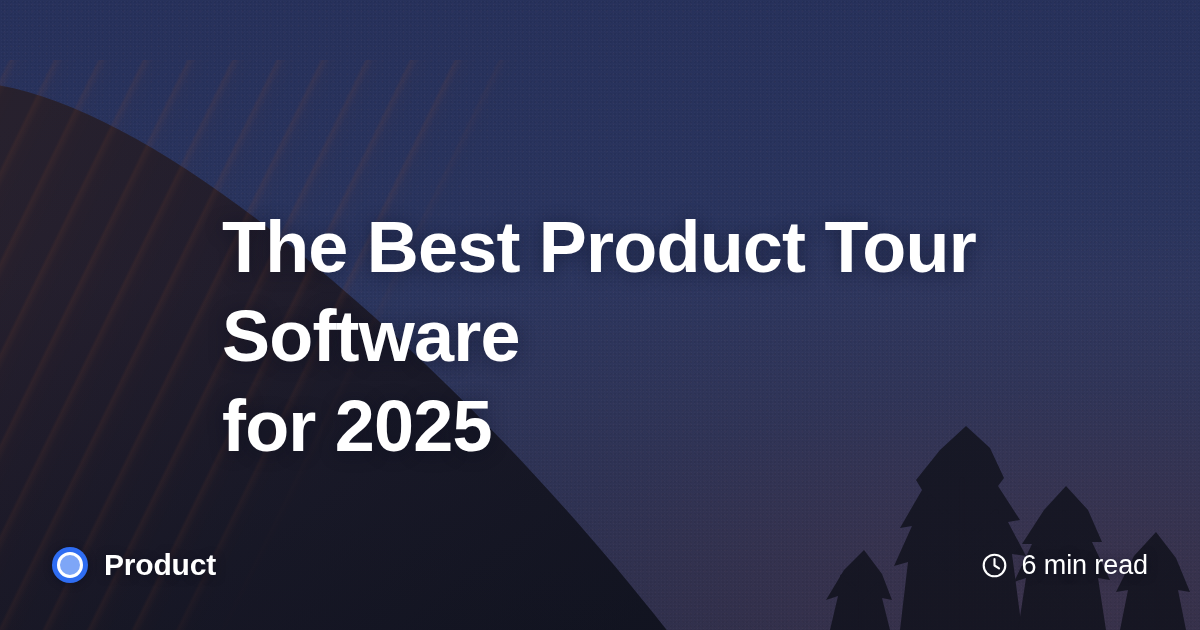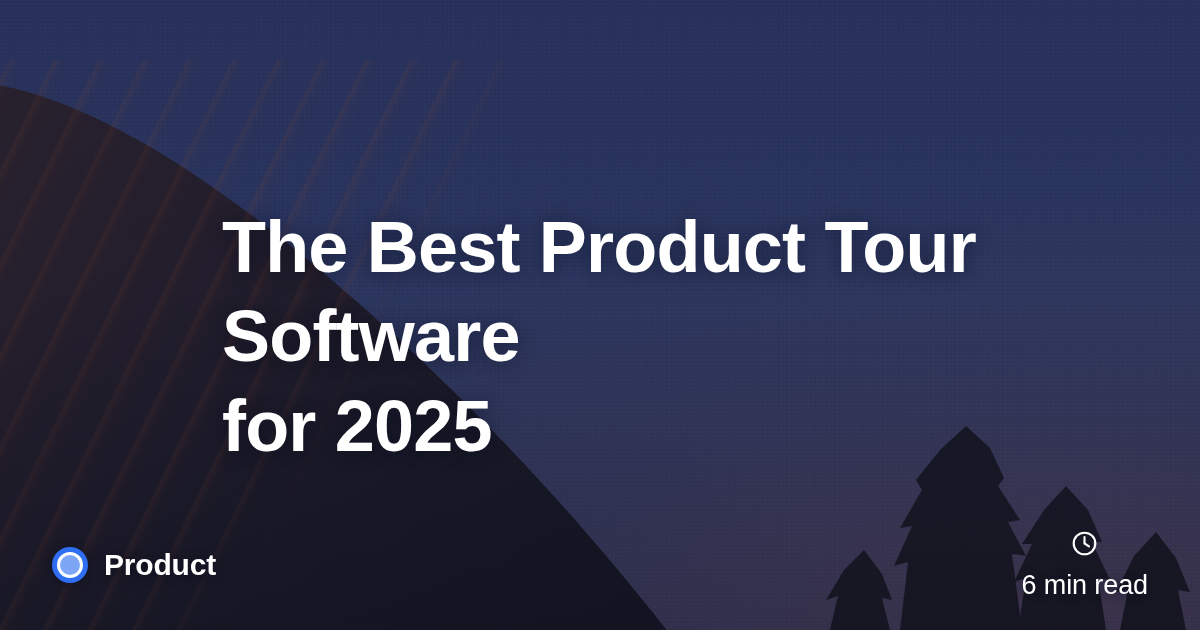--- a/index.html
+++ b/index.html
@@ -125,21 +125,21 @@
   }
 
   .brand-name {
     color:#ffffff;
     font-size:30px;
     font-weight:700;
     letter-spacing:-0.2px;
     text-shadow:0 1px 10px rgba(6,10,28,.5);
   }
 
-  .readtime { display:flex; align-items:center; gap:13px;flex-direction:column; }
+  .readtime { display:flex; align-items:center; gap:13px; }
   .clock-icon { width:27px; height:27px; flex:none; display:block; }
   .readtime-label {
     color:#ffffff;
     font-size:27px;
     font-weight:400;
     letter-spacing:-0.1px;
     text-shadow:0 1px 10px rgba(6,10,28,.5);
   }
 </style>
 </head>

